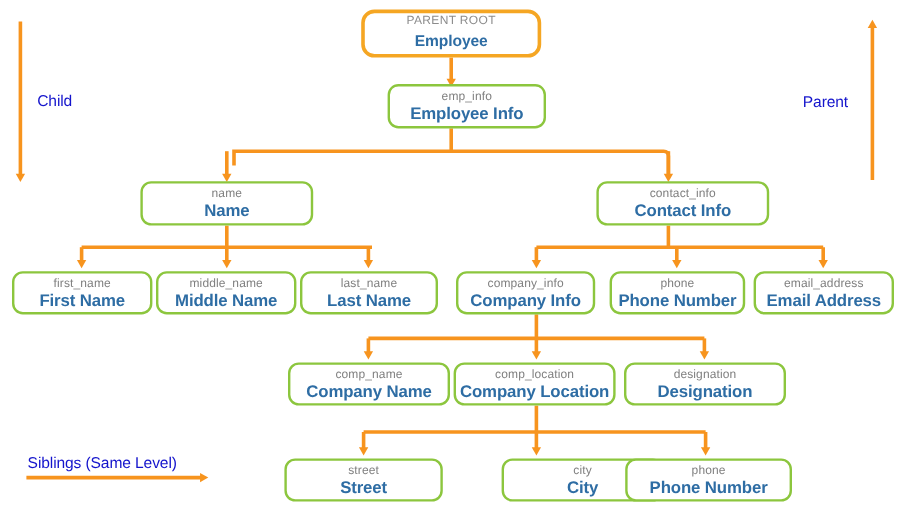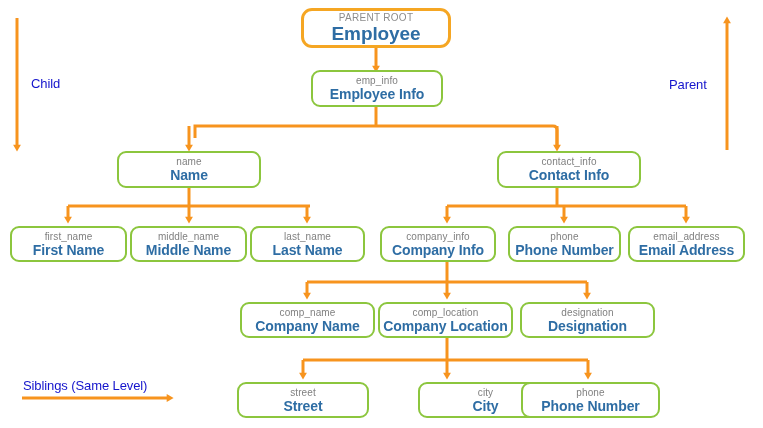--- a/index.html
+++ b/index.html
@@ -11,21 +11,21 @@
   .node{position:absolute;box-sizing:border-box;background:#fff;
         border:2px solid #8CC63E;border-radius:9px;
         display:flex;flex-direction:column;align-items:center;justify-content:center;
         text-align:center;overflow:hidden;}
   .node.root{border-color:#F5A623;border-width:3px;border-radius:11px;}
   .node .key{color:#808080;font-size:10px;line-height:11px;letter-spacing:0.1px;
              white-space:nowrap;}
   .node .title{color:#2E6DA4;font-weight:bold;font-size:14px;line-height:16px;
                white-space:nowrap;letter-spacing:-0.1px;}
   .node.root .key{font-size:10px;color:#8c8c8c;letter-spacing:0.3px;}
-  .node.root .title{font-size:19px;line-height:21px;}
+  .node.root .title{font-size:13px;line-height:21px;}
 
   .side-label{position:absolute;color:#1414CC;font-weight:normal;font-size:13px;
               white-space:nowrap;letter-spacing:-0.1px;}
   #label-child{left:31px;top:76px;}
   #label-parent{left:669px;top:77px;}
   #label-siblings{left:23px;top:378px;font-size:13px;}
 </style>
 </head>
 <body>
 
@@ -74,21 +74,21 @@
       <path d="M727,150 L727,20" marker-end="url(#ah)"></path>
       <path d="M22,398 L170,398" marker-end="url(#ah)"></path>
     </g>
   </svg>
 
   <div class="node root" style="left:301px;top:8px;width:150px;height:40px;">
     <span class="key">PARENT ROOT</span>
     <span class="title">Employee</span>
   </div>
 
-  <div class="node" style="left:311px;top:70px;width:132px;height:37px;">
+  <div class="node" style="left:323px;top:70px;width:132px;height:37px;">
     <span class="key">emp_info</span>
     <span class="title">Employee Info</span>
   </div>
 
   <div class="node" style="left:117px;top:151px;width:144px;height:37px;">
     <span class="key">name</span>
     <span class="title">Name</span>
   </div>
   <div class="node" style="left:497px;top:151px;width:144px;height:37px;">
     <span class="key">contact_info</span>

